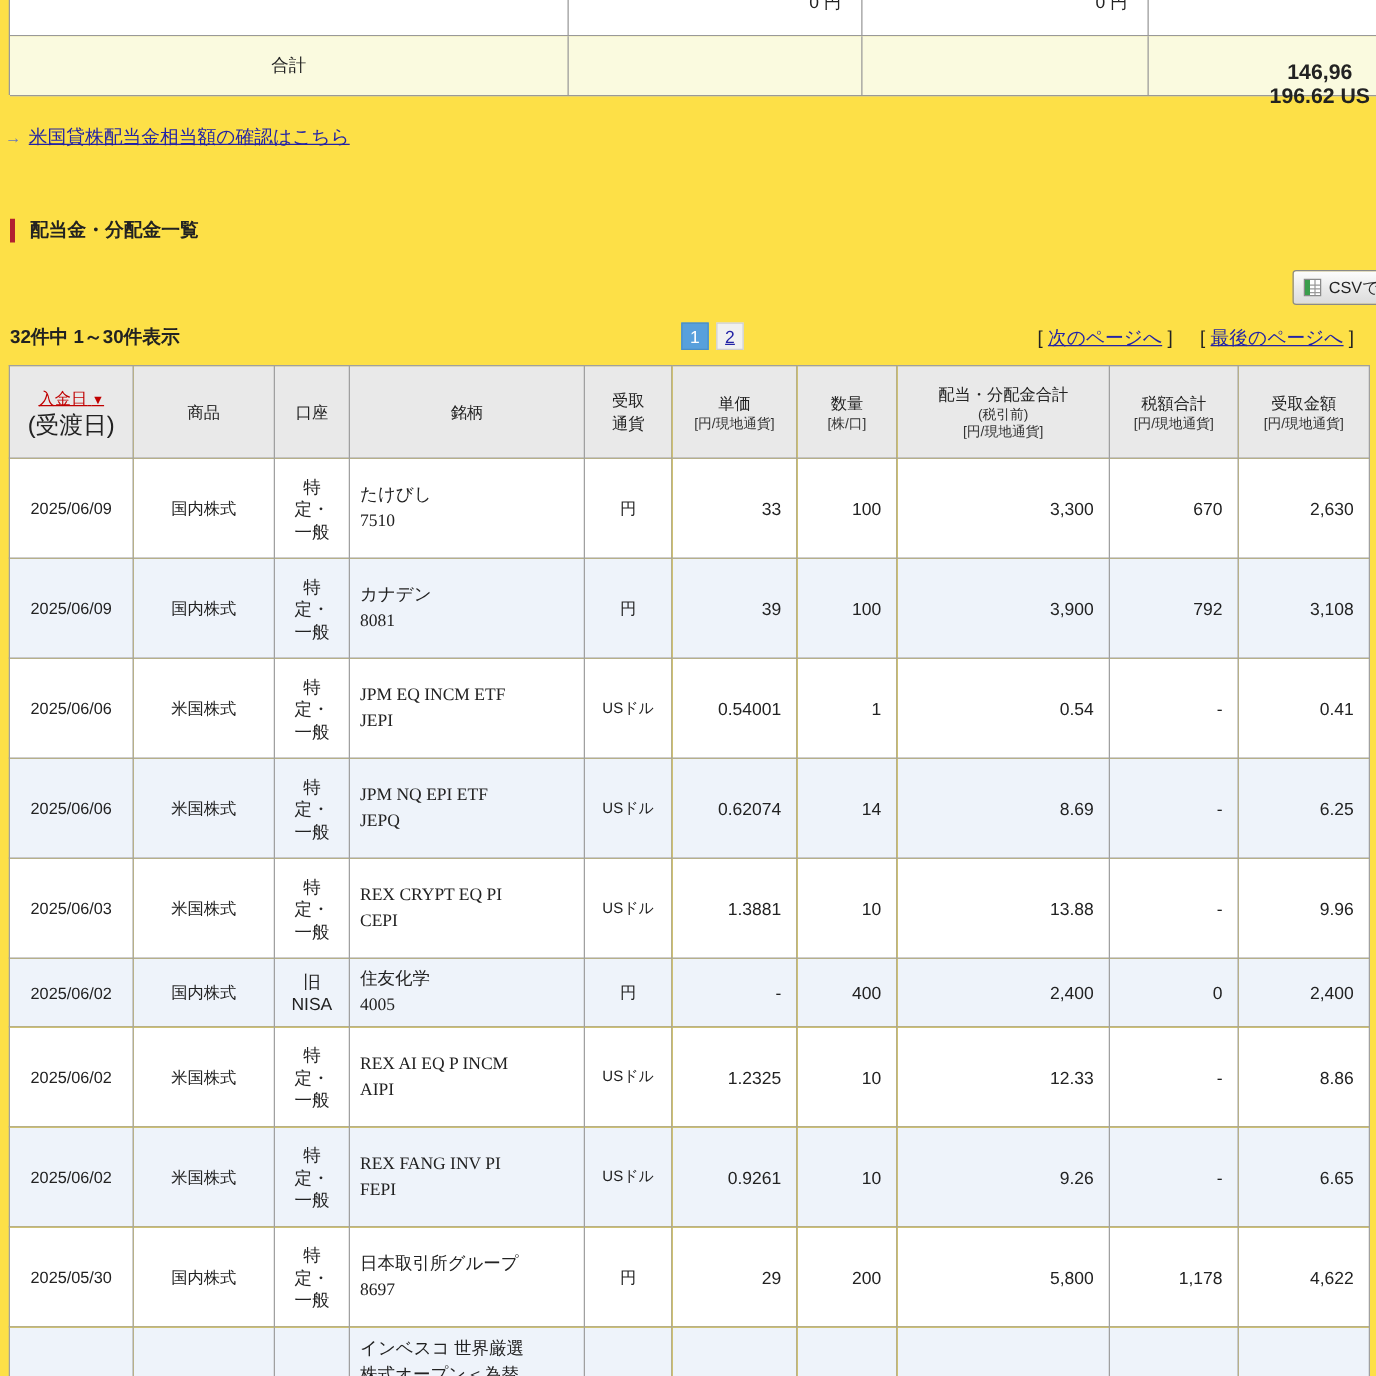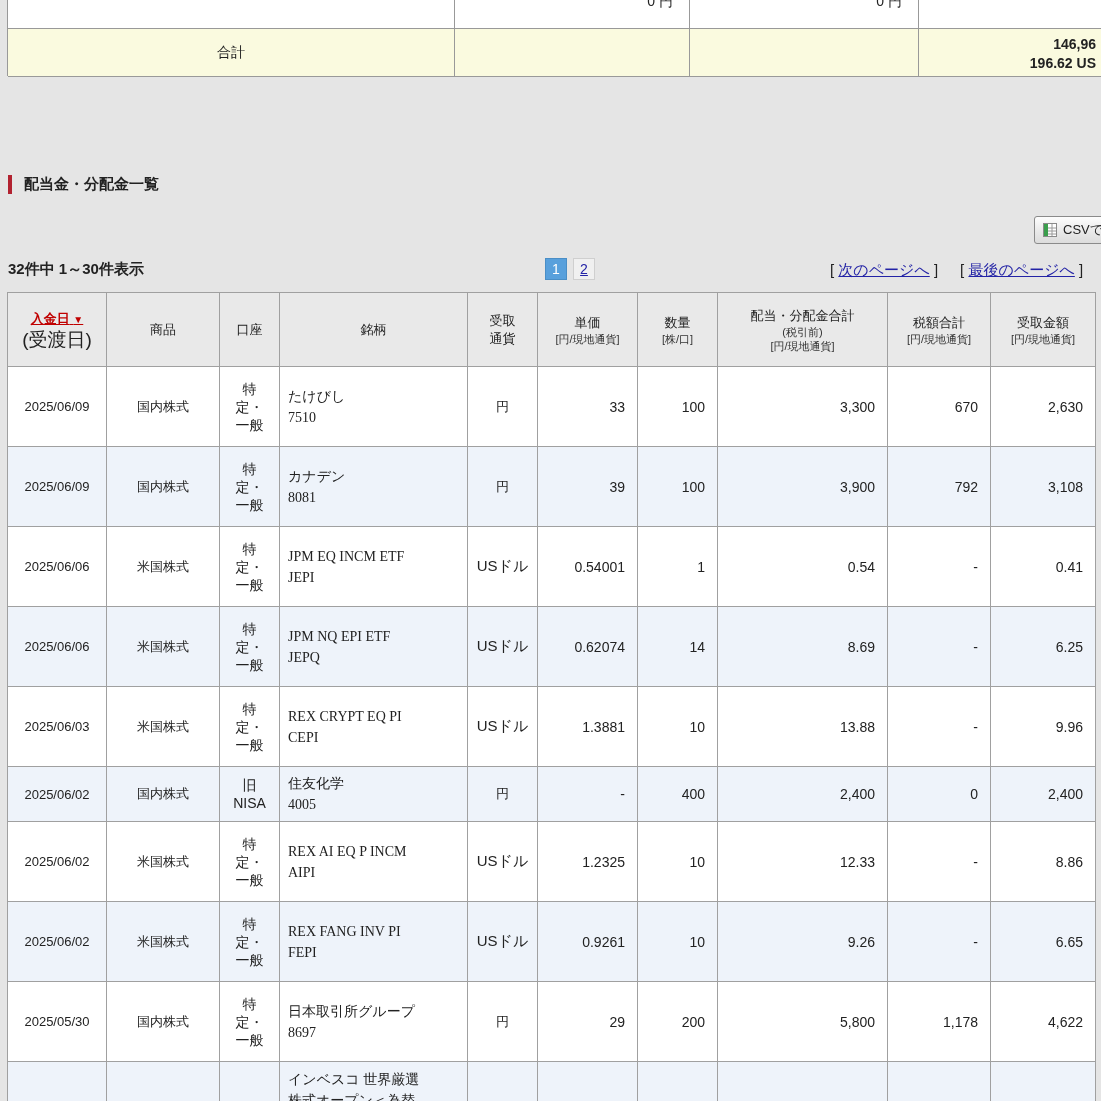--- a/index.html
+++ b/index.html
@@ -1,30 +1,30 @@
 <!DOCTYPE html>
 <html><head>
 <meta charset="utf-8">
 <style>
   html,body{margin:0;padding:0;}
   body{font-family:"Liberation Sans","DejaVu Sans",sans-serif;background:#fff;color:#222;}
-  #page{position:relative;width:1101px;height:1101px;overflow:hidden;background:#e5e5e5;}
+  #page{position:relative;width:1101px;height:1101px;overflow:hidden;background:#fde047;}
 
   
   .sum-wrap{position:absolute;left:7px;top:0;width:1094px;height:76px;border-left:1px solid #999;}
   .sum-row{display:flex;position:relative;}
   .sum-row1{height:28px;border-bottom:1px solid #999;background:#fff;}
   .sum-row2{height:47px;border-bottom:1px solid #999;background:#FAFADF;}
   .sum-c1{width:446px;border-right:1px solid #999;position:relative;}
   .sum-c2{width:234px;border-right:1px solid #999;position:relative;}
   .sum-c3{width:228px;border-right:1px solid #999;position:relative;}
   .sum-c4{flex:1;position:relative;}
   .cutval{position:absolute;top:-7px;right:16px;font-size:14px;color:#222;}
   .sum-label{display:flex;align-items:center;justify-content:center;height:100%;font-size:14px;}
-  .sum-amounts{position:absolute;right:6px;top:6px;text-align:right;font-weight:bold;font-size:14px;line-height:19px;white-space:nowrap;}
+  .sum-amounts{position:absolute;right:6px;top:19px;text-align:center;font-weight:bold;font-size:17px;line-height:19px;white-space:nowrap;}
   .remnant{position:absolute;left:350px;top:0;width:36px;height:4px;background:#CFCFCF;border-radius:0 0 3px 3px;}
 
   
   .links{position:absolute;left:4px;top:97px;font-size:15px;line-height:26px;}
   .link-row{white-space:nowrap;}
   .link-arrow{color:#6677BB;margin-right:6px;font-size:13px;}
   .nav-link{color:#2323A6;text-decoration:underline;cursor:pointer;}
 
   
   .sec-title{position:absolute;left:8px;top:175px;display:flex;align-items:center;}
@@ -46,36 +46,36 @@
   .page-nav{position:absolute;left:830px;top:261px;font-size:15px;white-space:nowrap;color:#222;}
   .page-nav .grp2{margin-left:22px;}
 
   
   .tbl-wrap{position:absolute;left:7px;top:292px;}
   table{border-collapse:collapse;table-layout:fixed;width:1088px;color:#222;}
   th,td{border:1px solid #A0A0A0;overflow:hidden;}
   thead th{background:#E9E9E9;font-weight:normal;font-size:13px;padding:4px 2px;height:65px;vertical-align:middle;line-height:18px;}
   .sub11{font-size:11px;line-height:14px;color:#333;}
   .sub13{font-size:19px;line-height:18px;color:#222;margin-top:2px;}
-  .hdr-link{color:#C00000;text-decoration:underline;cursor:pointer;white-space:nowrap;font-weight:bold;}
+  .hdr-link{color:#C00000;text-decoration:underline;cursor:pointer;white-space:nowrap;}
   .hdr-sort{font-size:10px;}
   .pre{white-space:pre-line;}
   tbody tr{height:80px;background:#fff;}
   tbody tr.alt{background:#EEF3FA;}
   tbody tr.short{height:55px;}
   tbody tr.partial{height:90px;}
   tbody tr.partial td{vertical-align:top;padding-top:7px;}
   tbody td{vertical-align:middle;font-size:14px;}
   .c-date{text-align:center;font-size:13px;}
   .c-prod{text-align:center;font-size:13px;}
   .c-pre{text-align:center;white-space:pre-line;line-height:18px;}
   .c-left{text-align:left;padding-left:8px;line-height:21px;font-family:Liberation Serif, serif;}
   .c-num{text-align:right;padding-right:12px;}
   .c-cur{text-align:center;font-size:13px;}
-  .cur-s{font-size:15px;}
+  .cur-s{font-size:12px;}
 </style>
 </head>
 <body>
 
 <div id="page">
 
   <div class="sum-wrap">
     <div class="remnant"></div>
     <div class="sum-row sum-row1">
       <div class="sum-c1"></div>
@@ -96,20 +96,23 @@
       <div class="sum-c4">
         <div class="sum-amounts">
           <div>146,96</div>
           <div>196.62 US</div>
         </div>
       </div>
     </div>
   </div>
 
   <div class="links">
+    <div class="link-row">
+      <span class="link-arrow">→</span><a class="nav-link">米国貸株配当金相当額の確認はこちら</a>
+    </div>
   </div>
 
   <div class="sec-title">
     <div class="sec-bar"></div>
     <div class="sec-text">配当金・分配金一覧</div>
   </div>
 
   <div class="csv-btn">
     <svg width="16" height="16" viewBox="0 0 16 16">
       <rect x="1.5" y="1.5" width="13" height="13" fill="#fff" stroke="#8A8A8A"></rect>

